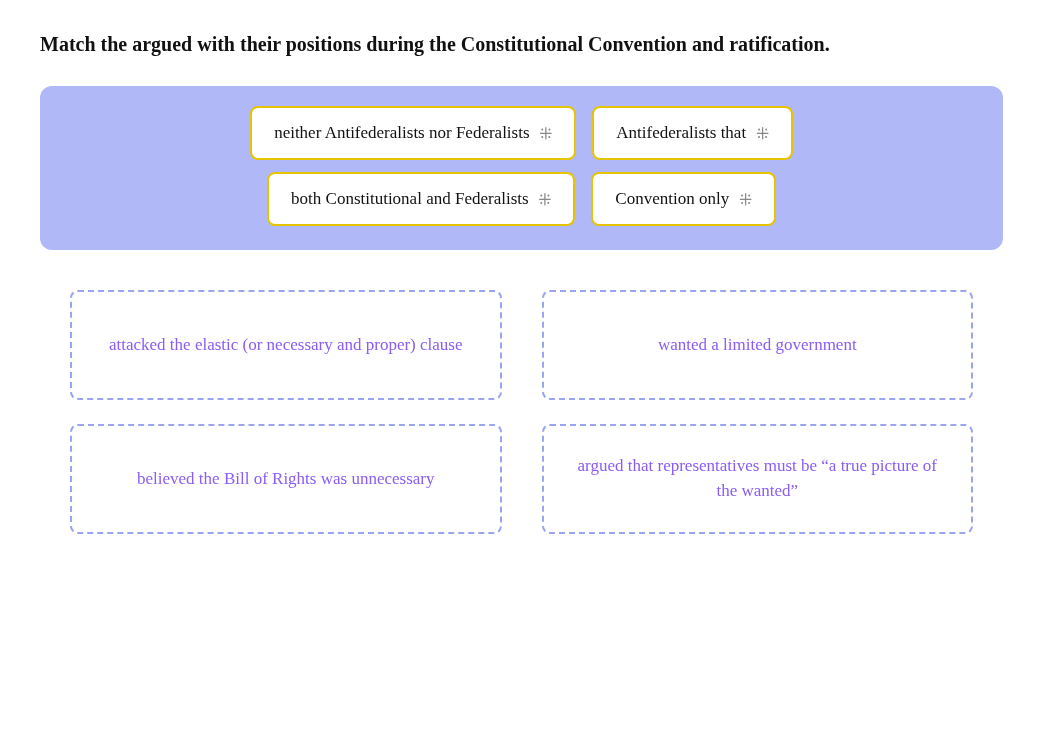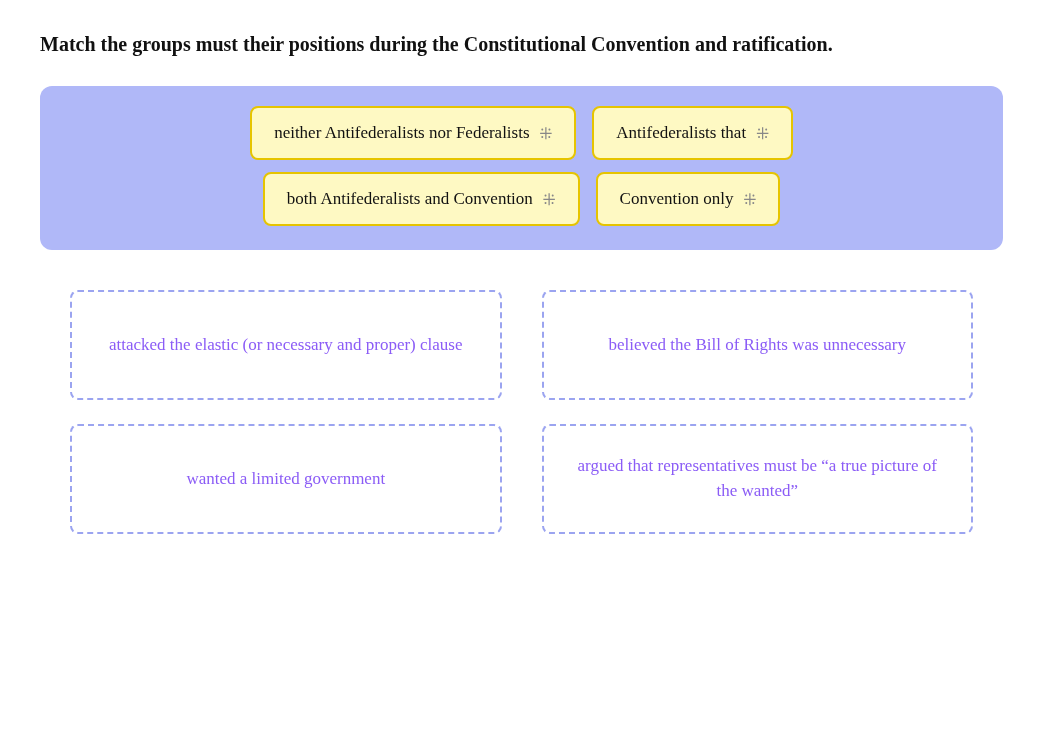--- a/index.html
+++ b/index.html
@@ -36,21 +36,21 @@
       gap: 12px;
     }
 
     .drag-bank-row {
       display: flex;
       gap: 16px;
       justify-content: center;
     }
 
     .drag-item {
-      background: #fef9c3;
+      background: #ffffff;
       border: 2.5px solid #e6c400;
       border-radius: 8px;
       padding: 14px 22px;
       font-size: 17px;
       display: flex;
       align-items: center;
       gap: 10px;
       cursor: grab;
       user-select: none;
       white-space: nowrap;
@@ -79,51 +79,51 @@
       justify-content: center;
       text-align: center;
       font-size: 17px;
       line-height: 1.45;
       color: #8b5cf6;
     }
   </style>
 </head>
 <body>
 
-<p class="instructions">Match the groups must their positions during the Constitutional Convention and ratification.</p>
+<p class="instructions">Match the argued with their positions during the Constitutional Convention and ratification.</p>
 
 <div class="drag-bank">
   <div class="drag-bank-row">
     <div class="drag-item">
       <span>neither Antifederalists nor Federalists</span>
       <span class="move-icon">⁜</span>
     </div>
     <div class="drag-item">
       <span>Antifederalists that</span>
       <span class="move-icon">⁜</span>
     </div>
   </div>
   <div class="drag-bank-row">
     <div class="drag-item">
-      <span>both Antifederalists and Convention</span>
+      <span>both Constitutional and Federalists</span>
       <span class="move-icon">⁜</span>
     </div>
     <div class="drag-item">
       <span>Convention only</span>
       <span class="move-icon">⁜</span>
     </div>
   </div>
 </div>
 
 <div class="drop-zones">
   <div class="drop-zone">
     <span>attacked the elastic (or necessary and proper) clause</span>
   </div>
   <div class="drop-zone">
-    <span>believed the Bill of Rights was unnecessary</span>
+    <span>wanted a limited government</span>
   </div>
   <div class="drop-zone">
-    <span>wanted a limited government</span>
+    <span>believed the Bill of Rights was unnecessary</span>
   </div>
   <div class="drop-zone">
     <span>argued that representatives must be “a true picture of the wanted”</span>
   </div>
 </div>
 
 </body></html>

